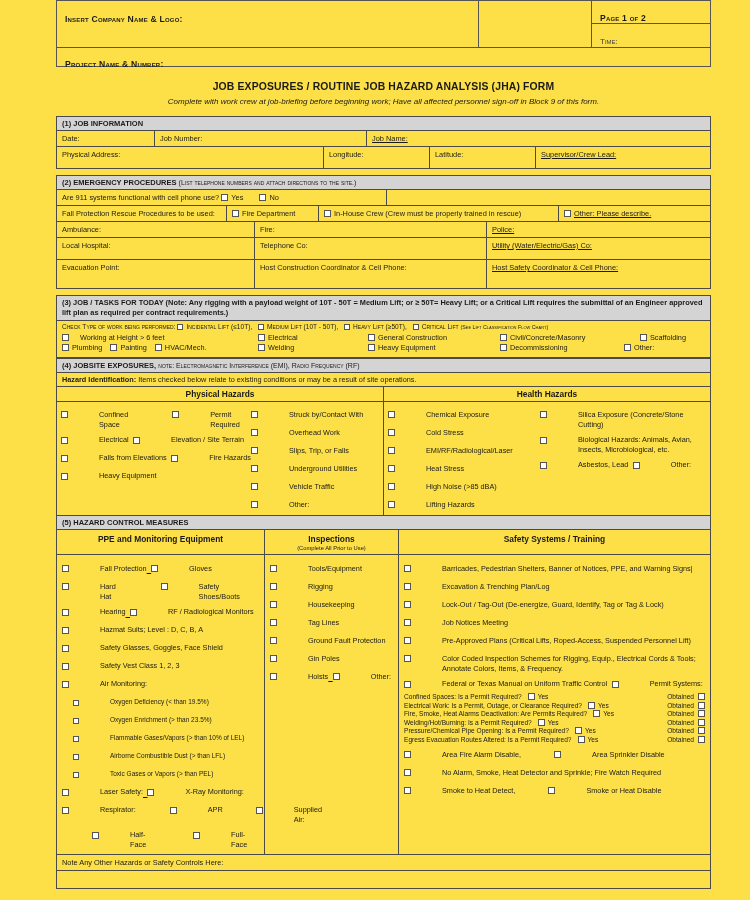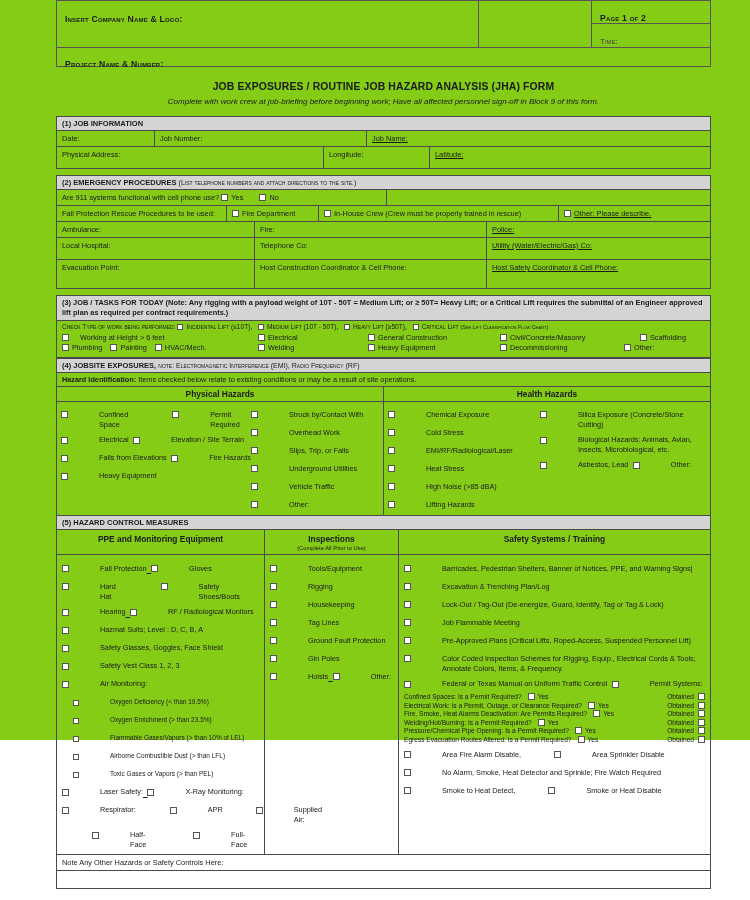--- a/index.html
+++ b/index.html
@@ -2,21 +2,21 @@
 <html><head>
 <meta charset="utf-8">
 <style>
   html,body{margin:0;padding:0;background:#ffffff;}
   body{
     width:750px;height:900px;overflow:hidden;
     font-family:"Liberation Sans","DejaVu Sans",sans-serif;
     color:#1a1a1a;
     -webkit-font-smoothing:antialiased;
   }
-  .page{position:relative;width:750px;height:740px;background:#84cc16;}
+  .page{position:relative;width:750px;height:900px;background:#fde047;}
   .sheet{position:absolute;left:56px;top:0px;width:655px;}
 
   
   .hdr{border:1px solid #555;border-bottom:none;}
   .hdr-r1{display:flex;height:46px;}
   .hdr-co{flex:1;border-right:1px solid #555;padding:7px 8px;}
   .hdr-mid{width:112px;border-right:1px solid #555;}
   .hdr-right{width:118px;display:flex;flex-direction:column;}
   .hdr-pg{height:23px;border-bottom:1px solid #555;padding:6px 8px;box-sizing:border-box;}
   .hdr-tm{height:23px;padding:6px 8px;box-sizing:border-box;}
@@ -130,20 +130,21 @@
   <div class="tbl">
     <div class="tr">
       <div class="td" style="width:98px"><span>Date:</span></div>
       <div class="td" style="width:212px"><span>Job Number:</span></div>
       <div class="td" style="flex:1"><span>Job Name:</span></div>
     </div>
     <div class="tr">
       <div class="td" style="width:267px;padding-bottom:9px"><span>Physical Address:</span></div>
       <div class="td" style="width:106px"><span>Longitude:</span></div>
       <div class="td" style="width:106px"><span>Latitude:</span></div>
+      <div class="td" style="flex:1"><span>Supervisor/Crew Lead:</span></div>
     </div>
   </div>
 
   <div class="secbar" style="border-top:none;margin-top:6px;border-top:1px solid #4a4a4a">
     <span>(2) EMERGENCY PROCEDURES</span>
     <span class="note">(List telephone numbers and attach directions to the site.)</span>
   </div>
   <div class="tbl">
     <div class="tr">
       <div class="td" style="width:330px">
@@ -490,21 +491,21 @@
       <div class="ck">
             <span class="cb"></span>
             <span>Excavation &amp; Trenching Plan/Log</span>
           </div>
       <div class="ck">
             <span class="cb"></span>
             <span>Lock-Out / Tag-Out (De-energize, Guard, Identify, Tag or Tag &amp; Lock)</span>
           </div>
       <div class="ck">
             <span class="cb"></span>
-            <span>Job Flammable Meeting</span>
+            <span>Job Notices Meeting</span>
           </div>
       <div class="ck">
             <span class="cb"></span>
             <span>Pre-Approved Plans (Critical Lifts, Roped-Access, Suspended Personnel Lift)</span>
           </div>
       <div class="ck">
             <span class="cb"></span>
             <span>Color Coded Inspection Schemes for Rigging, Equip., Electrical Cords &amp; Tools; Annotate Colors, Items, &amp; Frequency.</span>
           </div>
       <div class="ck">

